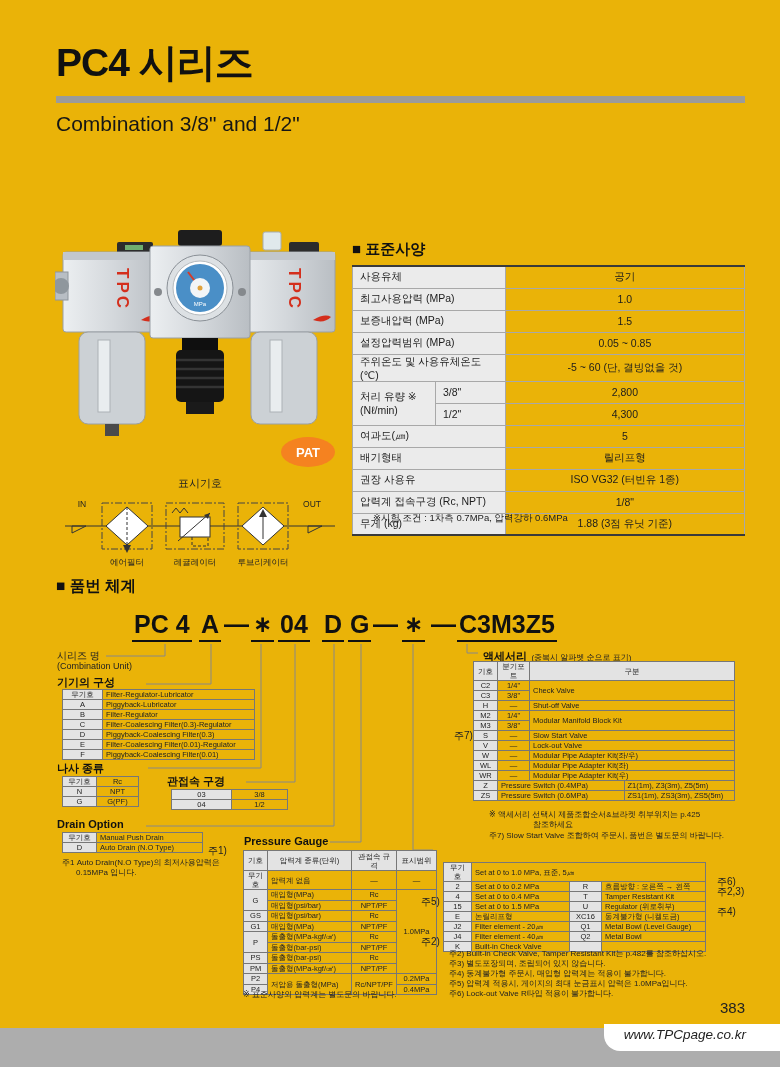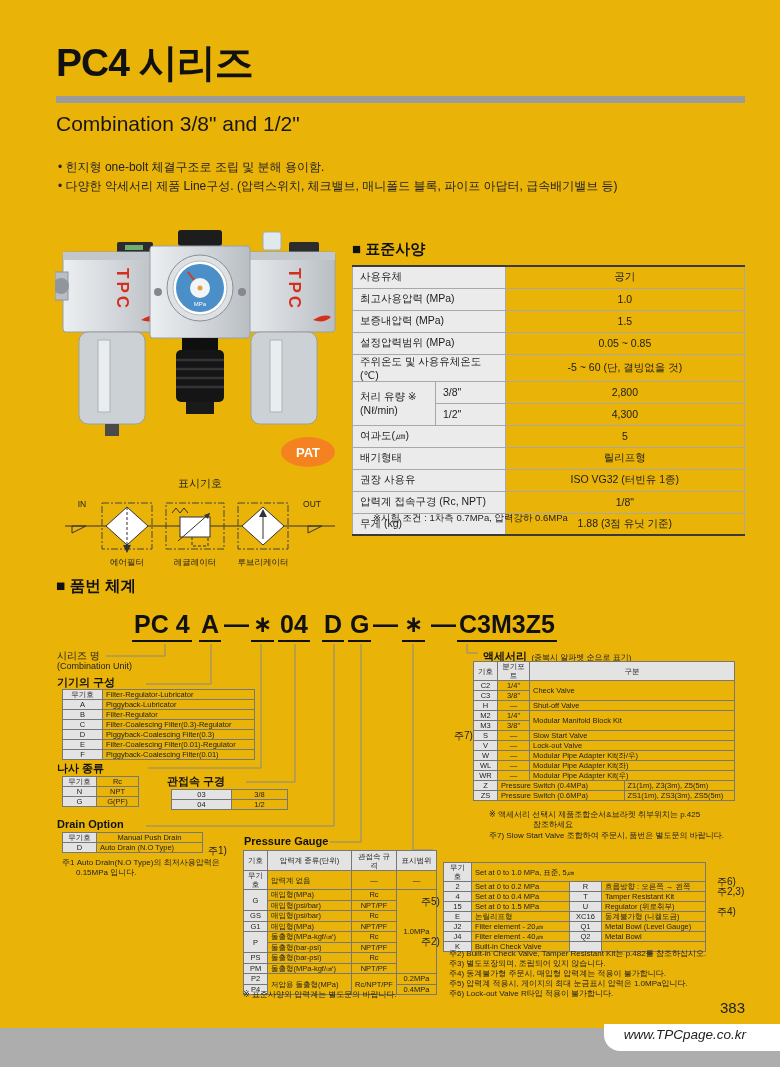--- a/index.html
+++ b/index.html
@@ -48,24 +48,20 @@
   svg text{font-family:"Liberation Sans","DejaVu Sans",sans-serif;}
 </style>
 </head>
 <body>
 
 <div id="page">
 
   <div class="abs title">PC4 시리즈</div>
   <div class="abs rule"></div>
   <div class="abs subtitle">Combination 3/8" and 1/2"</div>
-  <div class="abs bullets">
-    <div class="b">힌지형 one-bolt 체결구조로 조립 및 분해 용이함.</div>
-    <div class="b">다양한 악세서리 제품 Line구성. (압력스위치, 체크밸브, 매니폴드 블록, 파이프 아답터, 급속배기밸브 등)</div>
-  </div>
 
   <div class="abs" style="left:55px;top:224px;">
     <svg width="290" height="248" viewBox="0 0 290 248">
       <defs>
         <linearGradient id="met" x1="0" y1="0" x2="1" y2="0">
           <stop offset="0" stop-color="#eceff1"></stop>
             <stop offset="0.5" stop-color="#d4d8dc"></stop>
             <stop offset="1" stop-color="#b9bec3"></stop>
         </linearGradient>
       </defs>
@@ -317,21 +313,21 @@
     </tbody>
       </table>
   </div>
 
   <div class="abs lab" style="left:57px;top:818px;">Drain Option</div>
   <div class="abs" style="left:62px;top:832px;">
     <table class="sm">
       <tbody>
           <tr>
             <td class="c" style="width:34px;">무기호</td>
-            <td style="width:106px;text-align:center;">Manual Push Drain</td>
+            <td style="width:106px;">Manual Push Drain</td>
           </tr>
       <tr>
             <td class="c">D</td>
             <td>Auto Drain (N.O Type)</td>
           </tr>
     </tbody>
       </table>
   </div>
   <div class="abs marker" style="left:208px;top:844px;">주1)</div>
   <div class="abs note8" style="left:62px;top:858px;">주1  Auto Drain(N.O Type)의 최저사용압력은</div>

